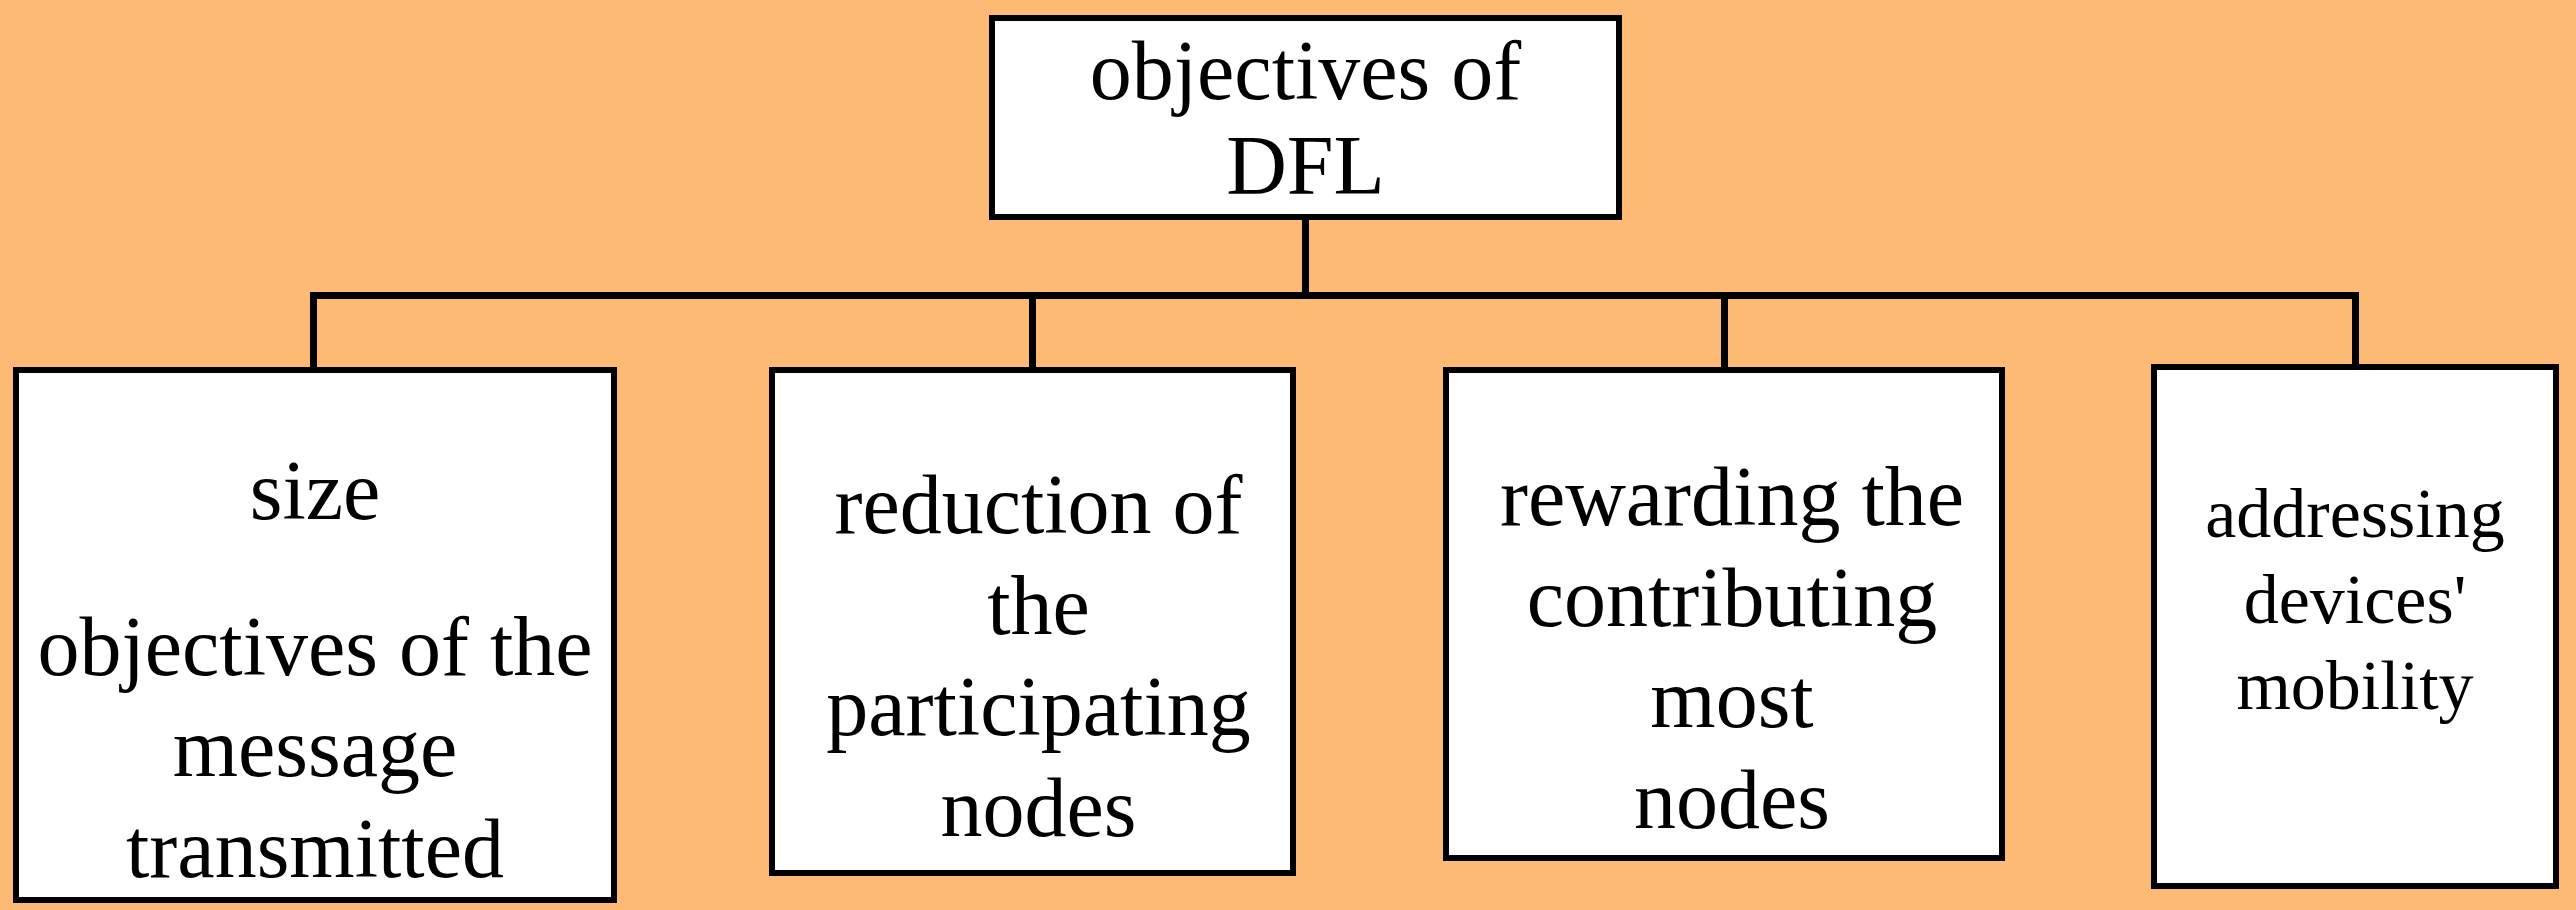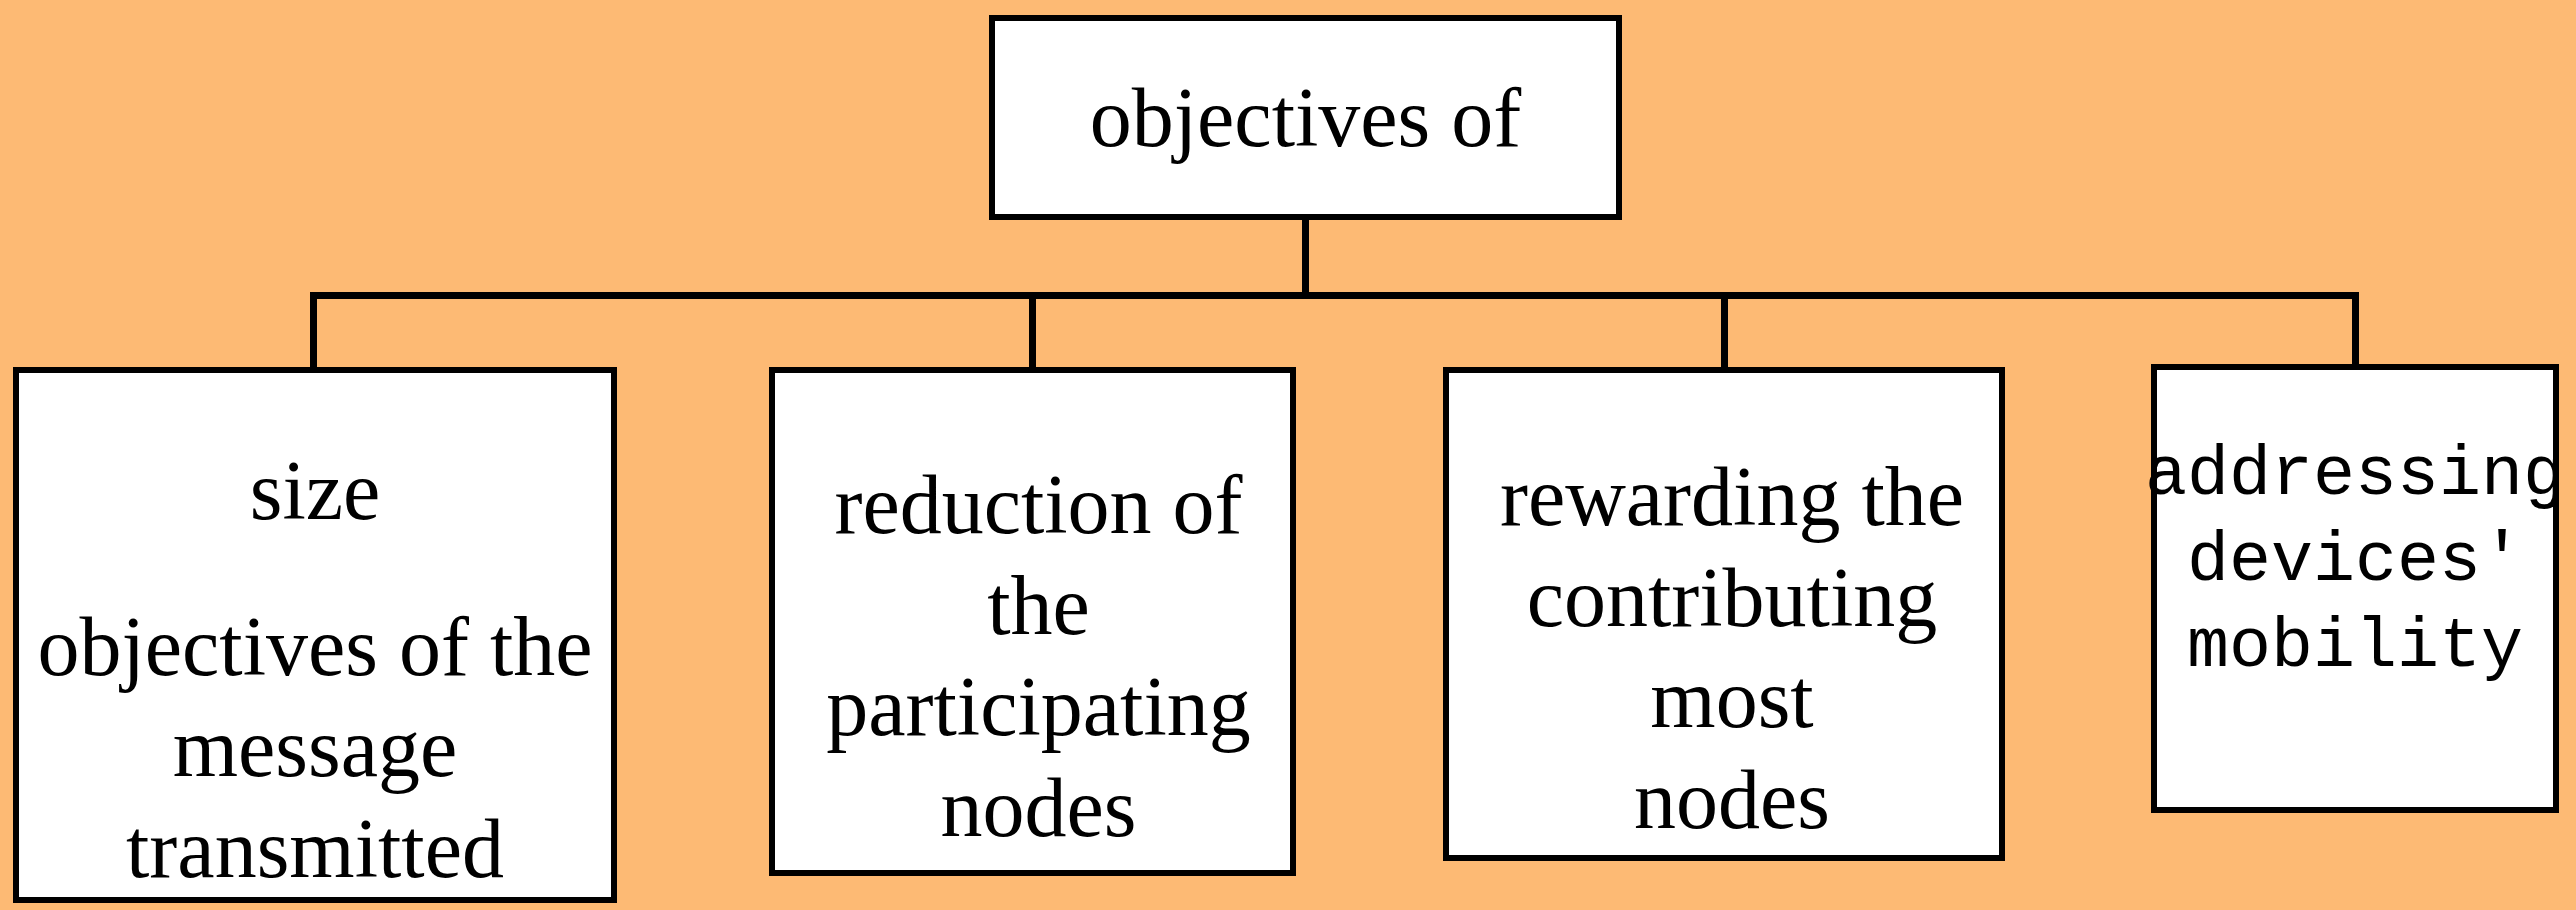--- a/index.html
+++ b/index.html
@@ -36,23 +36,23 @@
     width: 633px; height: 205px;
     font-family: "Liberation Serif", serif;
     font-size: 84px;
     line-height: 95px;
   }
   .child-1 { left: 13px;   top: 367px; width: 604px; height: 536px; padding: 68px 6px 0 6px; }
   .child-2 { left: 769px; top: 367px; width: 527px; height: 509px; padding: 68px 6px 0 18px; }
   .child-3 { left: 1443px; top: 367px; width: 562px; height: 494px; padding: 68px 6px 0 22px; }
   .child-4 {
     left: 2151px; top: 364px;
-    width: 408px; height: 449px;
+    width: 408px; height: 525px;
     padding: 0 4.5px 53px 4.5px;
-    font-family: Liberation Mono, monospace;
+    font-family: Liberation Serif, serif;
     font-size: 70px;
     line-height: 86px;
   }
   .para-group { display: flex; flex-direction: column; gap: 55px; }
   .connector {
     position: absolute;
     background: #000000;
   }
   .conn-trunk  { left: 1302px; top: 217px; width: 6.8px;    height: 78px; }
   .conn-bus    { left: 310px;  top: 292px; width: 2049px; height: 6.8px;   }
@@ -62,20 +62,21 @@
   .conn-stub-4 { left: 2352px; top: 295px; width: 6.8px;    height: 74px;  }
   .line { display: block; white-space: nowrap; }
 </style>
 </head>
 <body>
 
 <div class="canvas">
 
   <div class="node root-node">
     <span class="line">objectives of</span>
+    <span class="line">DFL</span>
   </div>
 
   <div class="connector conn-trunk"></div>
   <div class="connector conn-bus"></div>
   <div class="connector conn-stub-1"></div>
   <div class="connector conn-stub-2"></div>
   <div class="connector conn-stub-3"></div>
   <div class="connector conn-stub-4"></div>
 
   <div class="node serif-node child-1">

